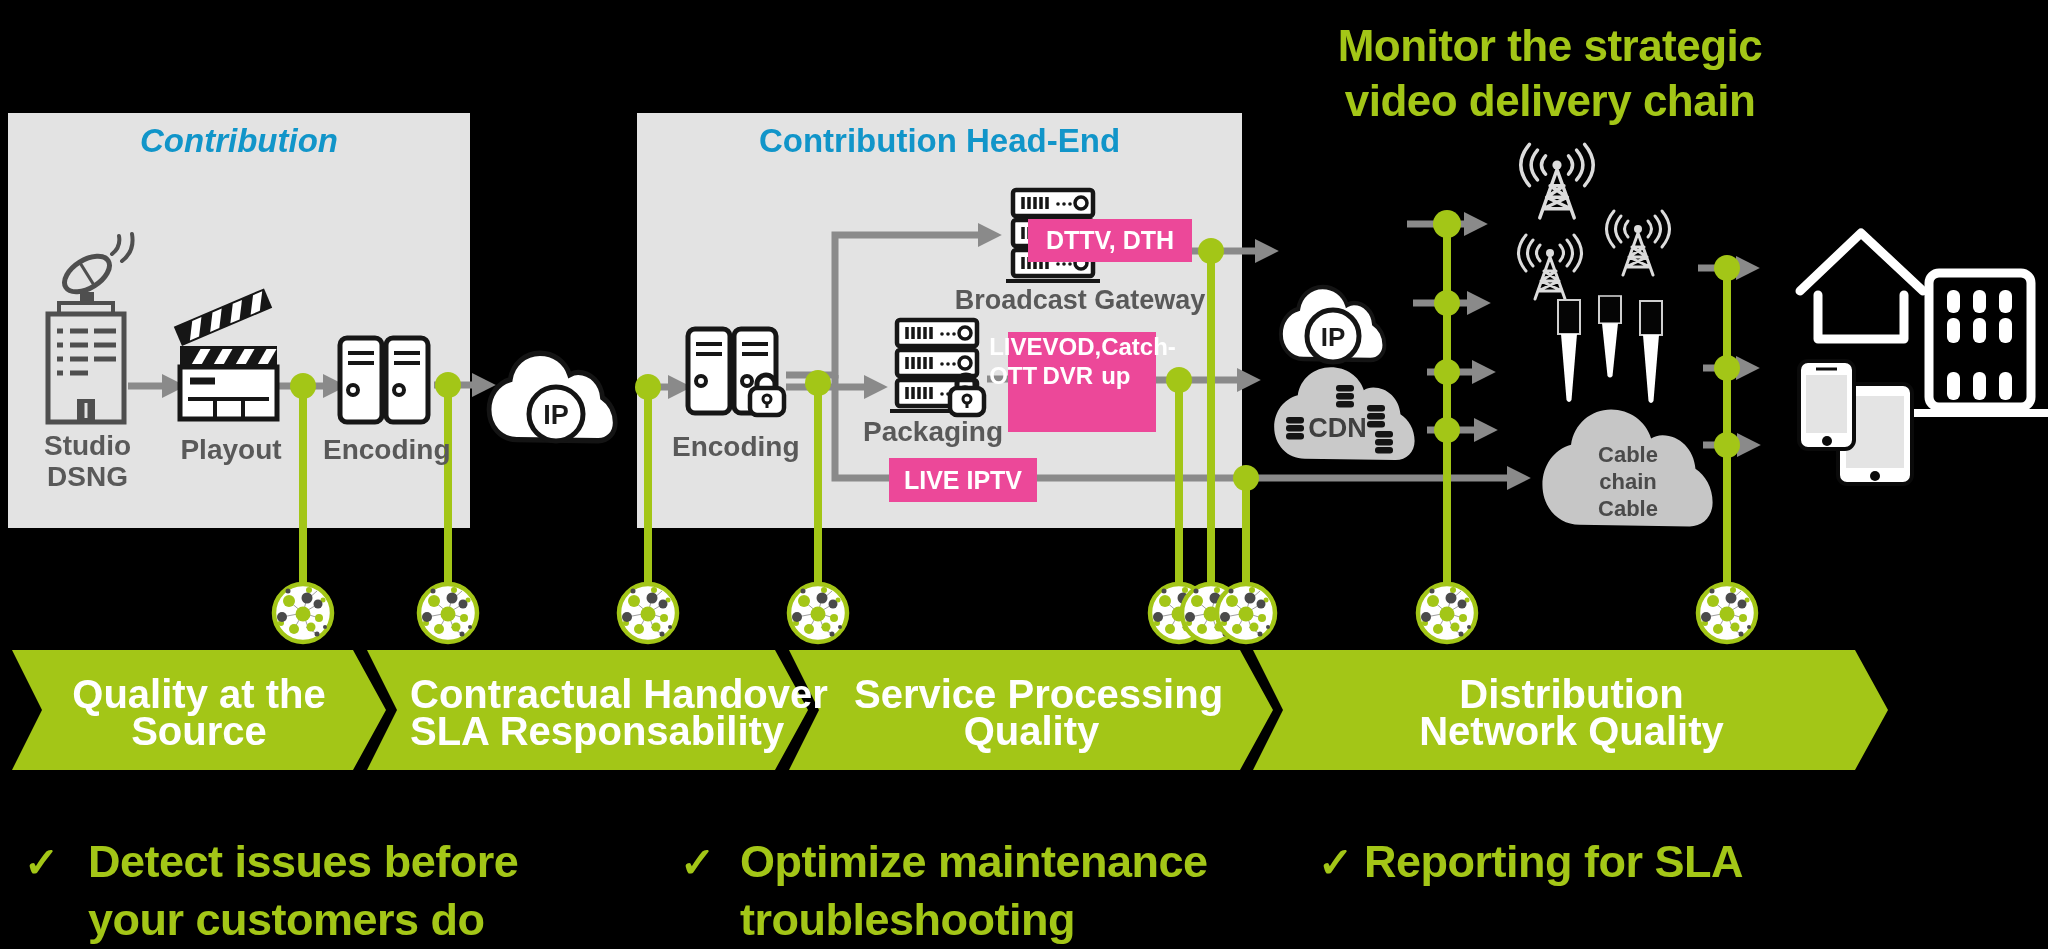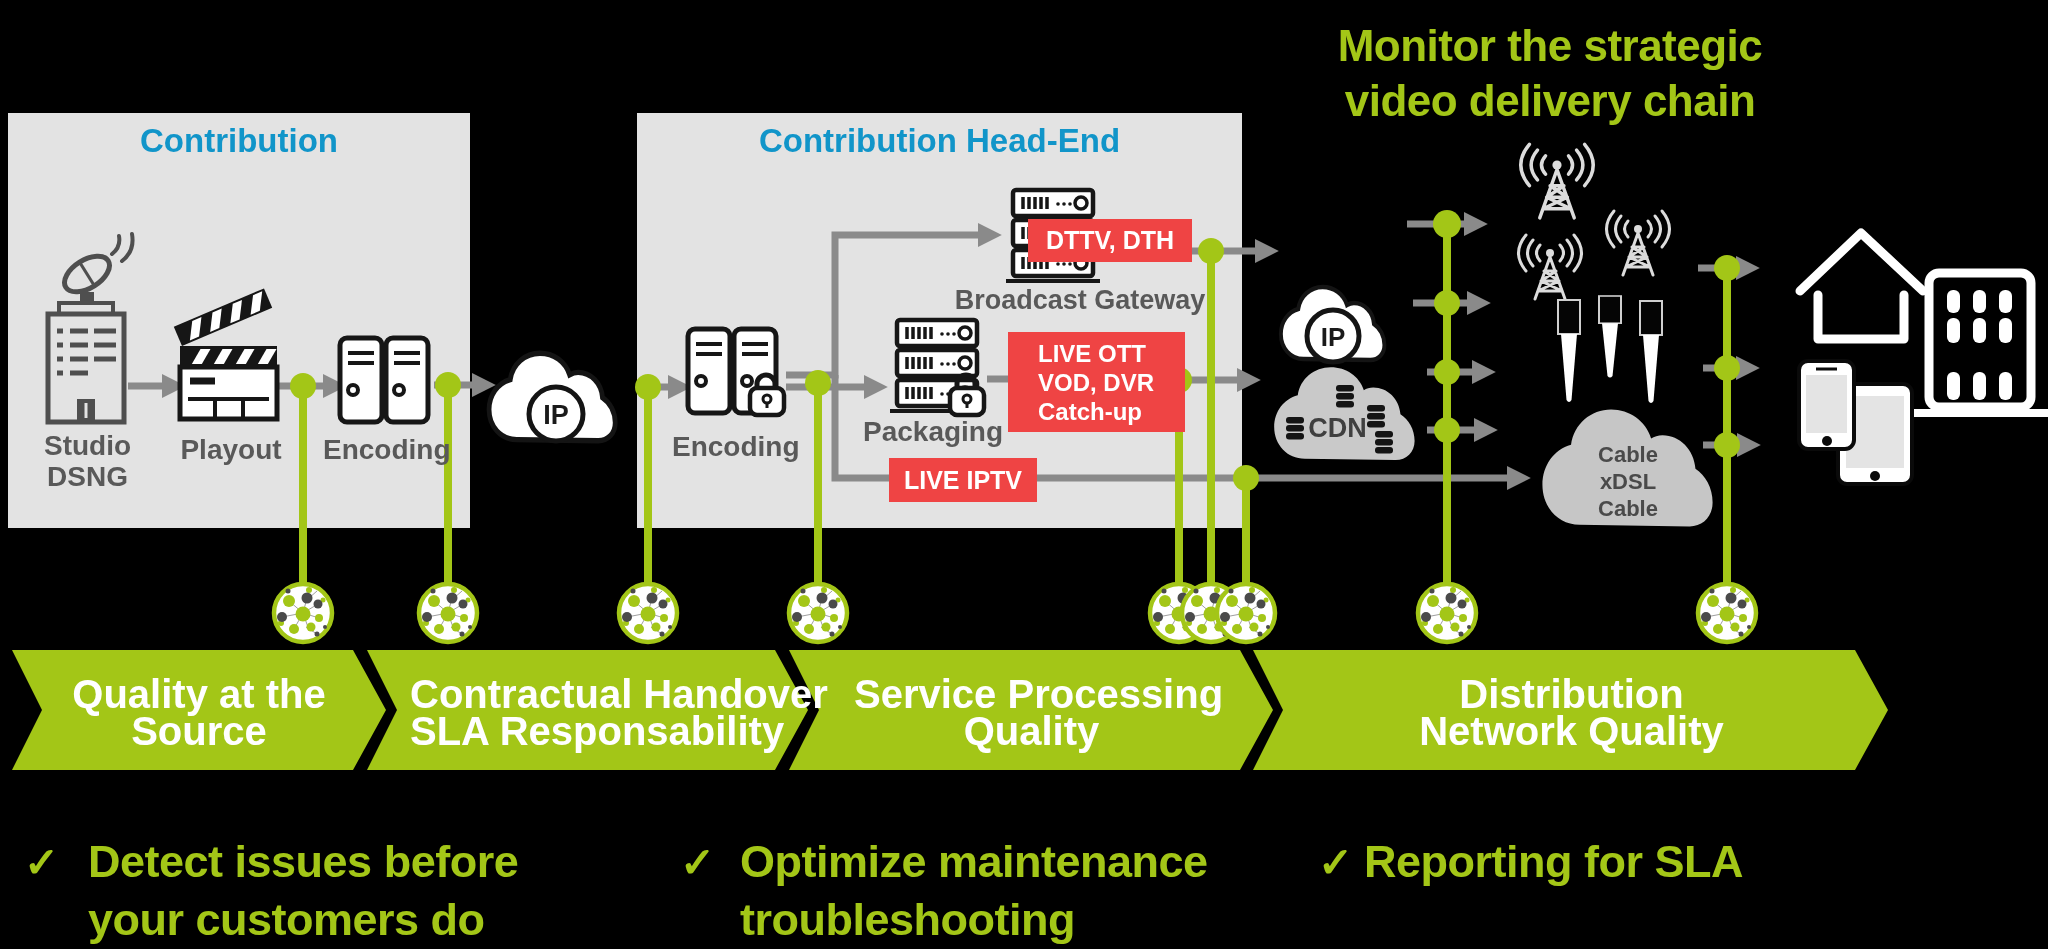--- a/index.html
+++ b/index.html
@@ -6,25 +6,25 @@
   #stage{position:relative;width:2048px;height:949px;background:#000;overflow:hidden;
          font-family:"Liberation Sans", sans-serif;}
   #gfx{position:absolute;left:0;top:0;z-index:1;}
   .t{position:absolute;z-index:2;font-family:"Liberation Sans", sans-serif;font-weight:bold;white-space:nowrap;}
   .center{text-align:center;}
   .panel-title{font-size:33px;color:#1195c9;}
   .icon-label{font-size:28px;color:#595959;line-height:31px;}
   .cloud-ip{font-size:27px;color:#1a1a1a;}
   .cloud-cdn{font-size:27px;color:#3f3f3f;}
   .cloud-fiber{font-size:22px;color:#4a4a4a;line-height:27px;}
-  .badge{position:absolute;z-index:2;background:#ef4444;color:#fff;font-weight:bold;
+  .badge{position:absolute;z-index:2;background:#ec4899;color:#fff;font-weight:bold;
          font-family:"Liberation Sans", sans-serif;display:flex;align-items:center;justify-content:center;
          font-size:25px;}
-  .badge-left{flex-direction:column;align-items:flex-start;justify-content:center;
-              padding-left:30px;font-size:24px;line-height:29px;}
+  .badge-left{flex-direction:row;align-items:flex-start;justify-content:center;
+              padding-left:1px;font-size:24px;line-height:29px;}
   .chev-label{font-size:40px;color:#ffffff;line-height:37px;}
   .main-title{font-size:44px;color:#a3c617;line-height:55px;letter-spacing:-0.5px;}
   .benefit-text{font-size:45px;color:#a3c617;line-height:58px;letter-spacing:-0.5px;}
   .check{font-size:42px;color:#a3c617;}
 </style>
 </head>
 <body>
 
 <div id="stage">
 
@@ -314,21 +314,21 @@
     <use href="#cluster" x="1447" y="613"></use>
     <use href="#cluster" x="1727" y="613"></use>
   </g>
 </svg>
 
 <div class="t main-title center" style="left:1270px;top:18px;width:560px;">
   <div>Monitor the strategic</div>
   <div>video delivery chain</div>
 </div>
 
-<div class="t panel-title center" style="left:8px;top:122px;width:462px;">Contribution</div>
+<div class="t panel-title center" style="left:8px;top:122px;width:462px;font-style:italic;">Contribution</div>
 <div class="t panel-title center" style="left:637px;top:122px;width:605px;">Contribution Head-End</div>
 
 <div class="t icon-label center" style="left:25px;top:430px;width:125px;">
   <div>Studio</div>
   <div>DSNG</div>
 </div>
 <div class="t icon-label center" style="left:168px;top:434px;width:126px;">Playout</div>
 <div class="t icon-label center" style="left:323px;top:434px;width:122px;">Encoding</div>
 
 <div class="t cloud-ip center" style="left:528px;top:400px;width:56px;">IP</div>
@@ -342,21 +342,21 @@
   <div>LIVE OTT</div>
   <div>VOD, DVR</div>
   <div>Catch-up</div>
 </div>
 <div class="badge" style="left:889px;top:458px;width:148px;height:44px;">LIVE IPTV</div>
 
 <div class="t cloud-ip center" style="left:1307px;top:322px;width:52px;font-size:26px;">IP</div>
 <div class="t cloud-cdn center" style="left:1300px;top:413px;width:75px;">CDN</div>
 <div class="t cloud-fiber center" style="left:1565px;top:441px;width:126px;">
   <div>Cable</div>
-  <div>xDSL</div>
+  <div>chain</div>
   <div>Cable</div>
 </div>
 
 <div class="t chev-label center" style="left:40px;top:676px;width:318px;">
   <div>Quality at the</div>
   <div>Source</div>
 </div>
 <div class="t chev-label center" style="left:410px;top:676px;width:355px;">
   <div>Contractual Handover</div>
   <div>SLA Responsability</div>

